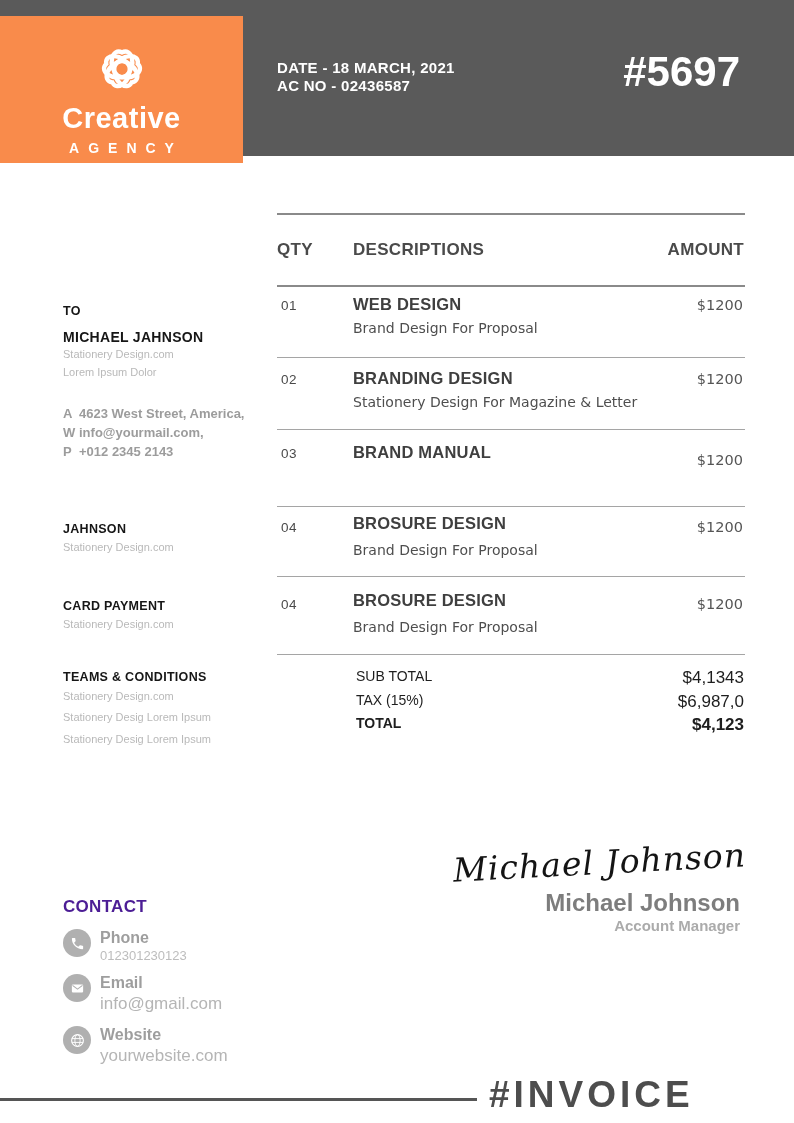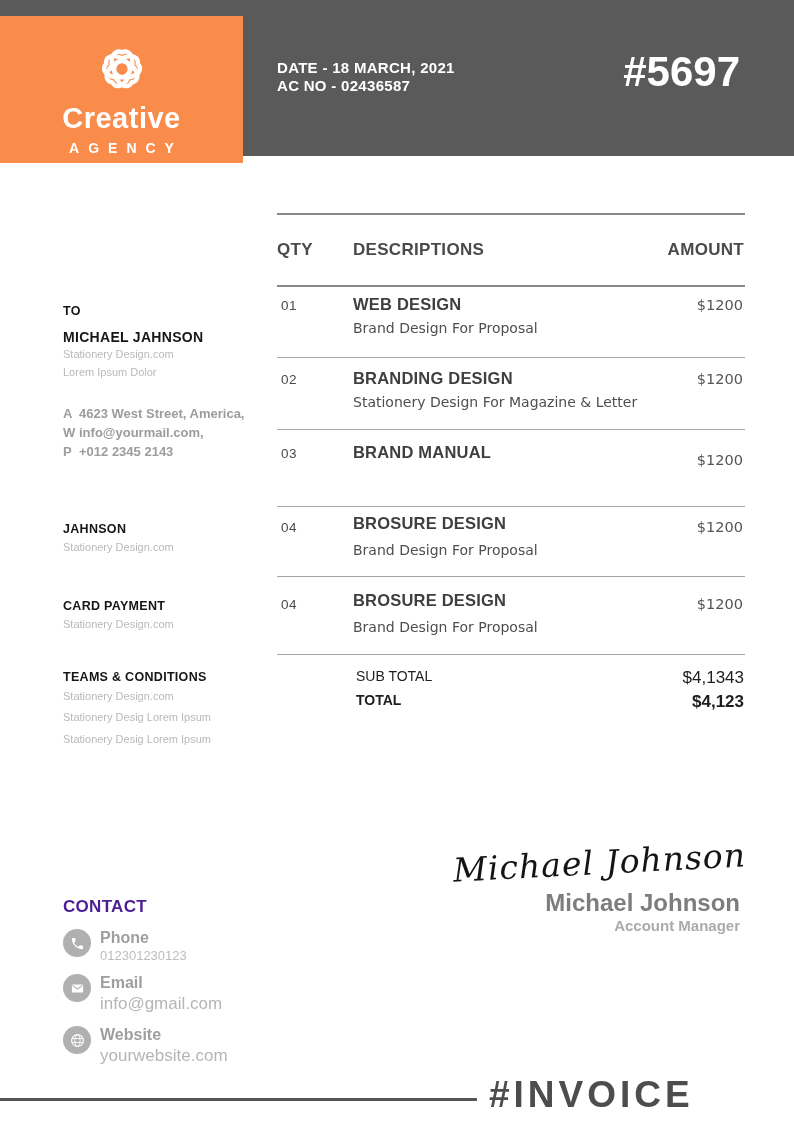--- a/index.html
+++ b/index.html
@@ -164,20 +164,24 @@
       <div class="ramount" style="top:5px;">$1200</div>
     </div>
     <div class="hline" style="top:441px;"></div>
 
     <div class="totals">
       <div class="trowT">
         <span class="tlabel">SUB TOTAL</span>
         <span class="tvalue">$4,1343</span>
       </div>
       <div class="trowT">
+        <span class="tlabel">TAX (15%)</span>
+        <span class="tvalue">$6,987,0</span>
+      </div>
+      <div class="trowT">
         <span class="tlabel bold">TOTAL</span>
         <span class="tvalue bold">$4,123</span>
       </div>
     </div>
   </div>
 
   <div class="sig-script">Michael Johnson</div>
   <div class="sig-name">Michael Johnson</div>
   <div class="sig-role">Account Manager</div>
 

